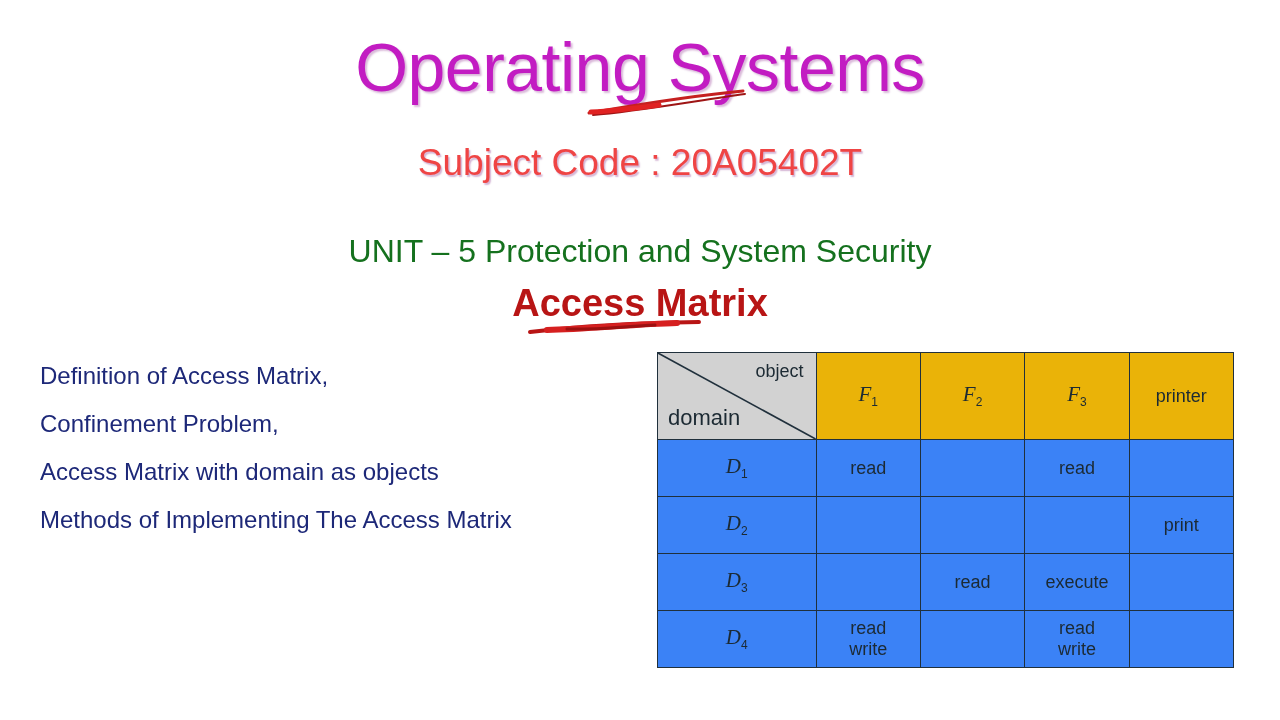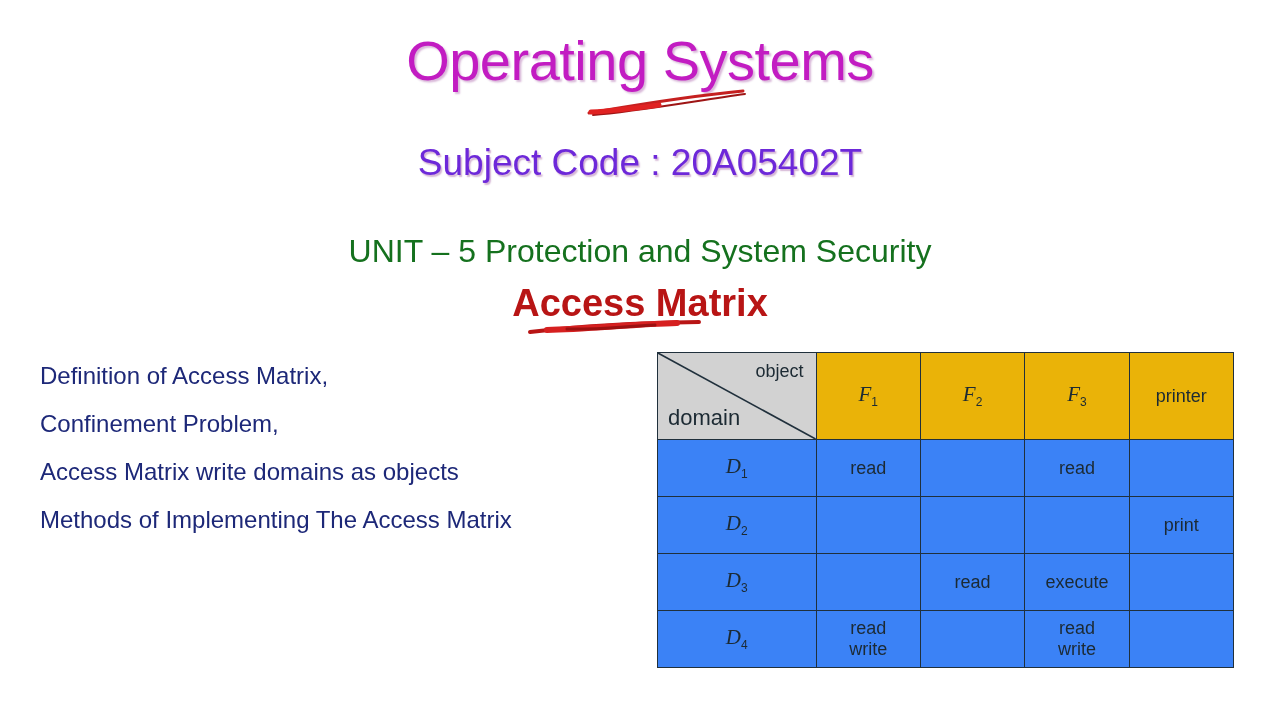--- a/index.html
+++ b/index.html
@@ -20,38 +20,38 @@
     position: absolute;
     inset: 0;
   }
 
   .title-main {
     position: absolute;
     top: 32px;
     left: 0;
     width: 1280px;
     text-align: center;
-    font-size: 56px;
+    font-size: 68px;
     line-height: 1.05;
     font-weight: 400;
     color: #c21cc2;
     letter-spacing: -0.5px;
     text-shadow: 2px 2px 2px rgba(120,0,120,0.28);
     white-space: nowrap;
   }
 
   .title-sub {
     position: absolute;
     top: 142px;
     left: 0;
     width: 1280px;
     text-align: center;
     font-size: 37px;
     font-weight: 400;
-    color: #6d28d9;
+    color: #ef4444;
     text-shadow: 1.5px 1.5px 1.5px rgba(110,0,110,0.30);
     white-space: nowrap;
   }
 
   .title-unit {
     position: absolute;
     top: 214px;
     left: 0;
     width: 1280px;
     text-align: center;
@@ -210,21 +210,21 @@
 
   <svg class="scribble scribble-topic" width="176" height="22" viewBox="0 0 176 22">
     <path d="M3 14 C 45 9, 100 5, 172 4" stroke="#b81515" stroke-width="4" fill="none" stroke-linecap="round"></path>
     <path d="M20 12 C 60 11, 110 6, 150 5" stroke="#d62020" stroke-width="6" fill="none" stroke-linecap="round"></path>
     <path d="M40 11 C 70 12, 100 8, 128 7" stroke="#9c1010" stroke-width="3" fill="none" stroke-linecap="round"></path>
   </svg>
 
   <div class="bullets">
     <div class="bullet-line">Definition of Access Matrix,</div>
     <div class="bullet-line">Confinement Problem,</div>
-    <div class="bullet-line">Access Matrix write domains as objects</div>
+    <div class="bullet-line">Access Matrix with domain as objects</div>
     <div class="bullet-line">Methods of Implementing The Access Matrix</div>
   </div>
 
   <div class="matrix-wrap">
     <table class="matrix">
       <colgroup>
         <col class="col-domain">
         <col class="col-obj">
         <col class="col-obj">
         <col class="col-obj">

